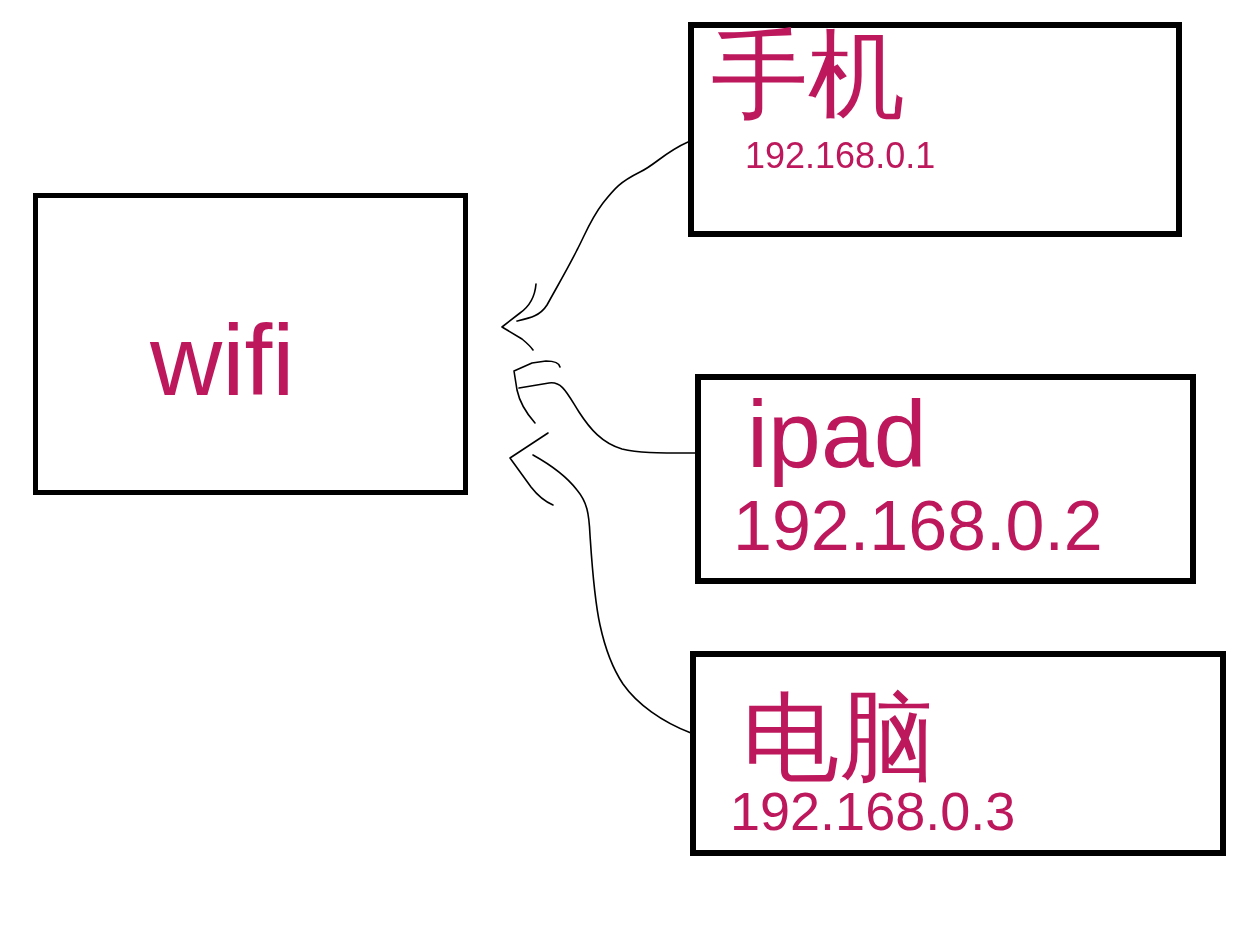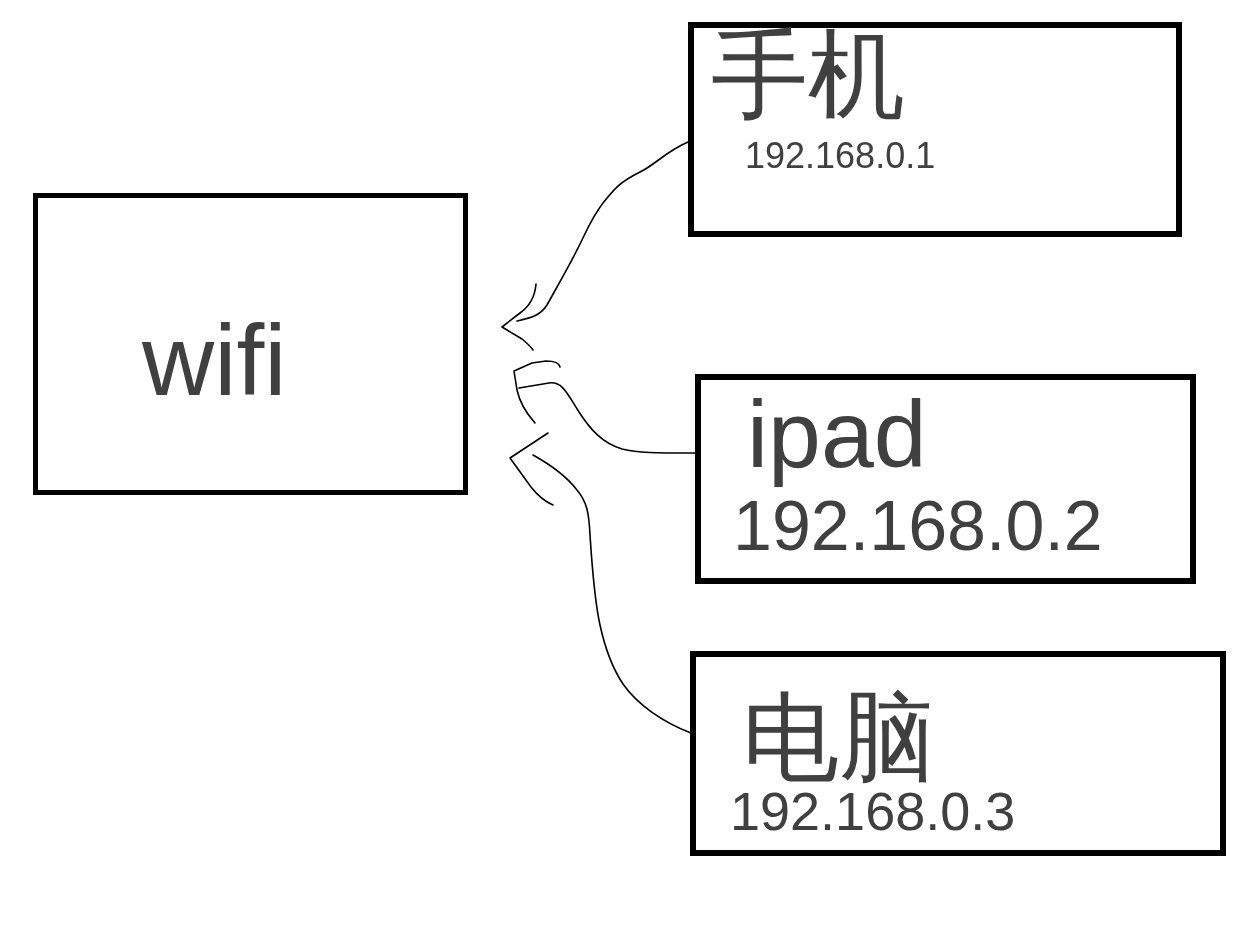--- a/index.html
+++ b/index.html
@@ -33,25 +33,25 @@
   .node {
     position: absolute;
     box-sizing: border-box;
     border: 6px solid #000000;
     background: #ffffff;
   }
   .node-label, .node-ip {
     position: absolute;
     line-height: 1;
     white-space: nowrap;
-    color: #404040;
+    color: #be185d;
   }
   
   .node-wifi { left: 33px; top: 193px; width: 435px; height: 302px; border-width: 5px; }
-  .node-wifi .node-label { left: 104px; top: 112px; font-size: 100px; }
+  .node-wifi .node-label { left: 112px; top: 112px; font-size: 100px; }
   
   .node-phone { left: 688px; top: 22px; width: 494px; height: 215px; }
   .node-phone .node-label { left: 17px; top: -2px; font-size: 97px; }
   .node-phone .node-ip   { left: 51px; top: 110px; font-size: 36px; }
   
   .node-ipad { left: 695px; top: 374px; width: 501px; height: 210px; }
   .node-ipad .node-label { left: 46px; top: 7px; font-size: 95px; }
   .node-ipad .node-ip   { left: 32px; top: 111px; font-size: 70px; }
   
   .node-computer { left: 690px; top: 651px; width: 536px; height: 205px; }

